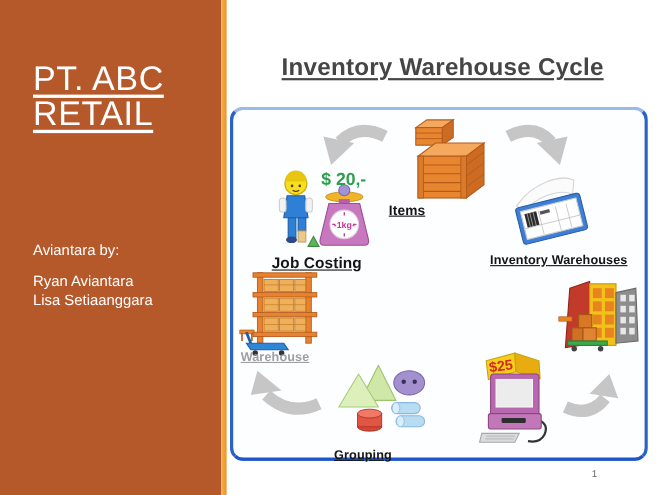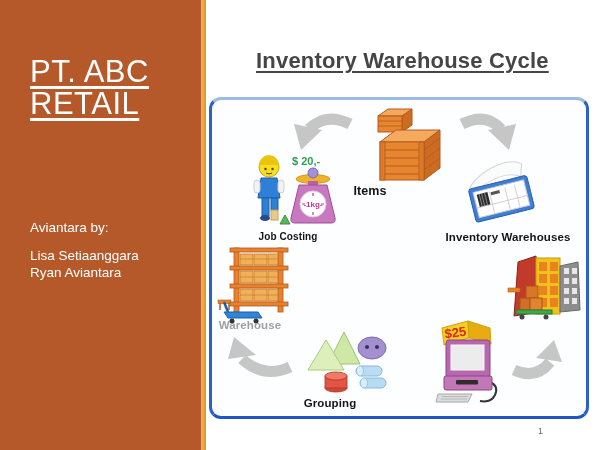--- a/index.html
+++ b/index.html
@@ -17,40 +17,40 @@
   .title-line{display:block;color:#ffffff;font-size:31px;line-height:32px;
     text-decoration:underline;text-underline-offset:4px;font-weight:400;letter-spacing:.5px;}
   .presented-by{position:absolute;left:30px;top:220px;color:#ffffff;font-size:13.5px;}
   .presenters{position:absolute;left:30px;top:247px;color:#ffffff;font-size:13.5px;line-height:17px;}
   .slide-title{position:absolute;left:232px;top:48px;color:var(--title-gray);
     font-size:22px;font-weight:bold;text-decoration:underline;text-underline-offset:3px;letter-spacing:.2px;margin-left:24px;}
   .diagram{position:absolute;left:209px;top:97px;width:380px;height:322px;background:#fdfeff;
     border:3px solid var(--box-blue);border-top-color:#9db9e6;border-bottom-color:#1f55c8;border-radius:12px;}
   .diagram *{position:absolute;}
   .node-label{font-size:11.5px;font-weight:bold;color:var(--label-dark);text-align:center;
-    white-space:nowrap;letter-spacing:.1px;}
+    white-space:nowrap;letter-spacing:.1px;text-decoration:underline;}
   .node-label.gray{color:var(--label-gray);}
-  .price-note{font-size:11px;font-weight:bold;color:var(--price-green);white-space:nowrap;}
+  .price-note{font-size:16px;font-weight:bold;color:var(--price-green);white-space:nowrap;}
   .page-number{position:absolute;left:538px;top:426px;font-size:9px;color:#6a6a6a;}
   svg{overflow:visible;}
 </style>
 </head>
 <body>
 
 <div class="slide">
 
   <div class="sidebar">
     <div class="company-title">
       <span class="title-line">PT. ABC</span>
       <span class="title-line">RETAIL</span>
     </div>
     <div class="presented-by">Aviantara by:</div>
     <div class="presenters">
+      <div>Ryan Aviantara</div>
       <div>Lisa Setiaanggara</div>
-      <div>Ryan Aviantara</div>
     </div>
   </div>
 
   <div class="accent-line"></div>
 
   <h1 class="slide-title">Inventory Warehouse Cycle</h1>
 
   <div class="diagram">
 
     <svg style="left:76px;top:10px" width="66" height="52" viewBox="0 0 66 52">
@@ -101,21 +101,21 @@
       <path d="M15,26 h16 l3,20 h-22 z" fill="#2e7fd6" stroke="#1c5fa8"></path>
       <rect x="8" y="28" width="6" height="13" rx="3" fill="#f2f2f2" stroke="#cfcfcf"></rect>
       <rect x="32" y="28" width="6" height="13" rx="3" fill="#f2f2f2" stroke="#cfcfcf"></rect>
       <rect x="16" y="46" width="7" height="18" fill="#2e7fd6" stroke="#1c5fa8"></rect>
       <ellipse cx="19" cy="66" rx="5" ry="3" fill="#2a4a8a"></ellipse>
       <rect x="25" y="46" width="7" height="12" fill="#2e7fd6" stroke="#1c5fa8"></rect>
       <rect x="25" y="58" width="7" height="10" fill="#e9c98c" stroke="#c9a25c"></rect>
       <path d="M34,72 l5,-9 5,9 z" fill="#58b858" stroke="#3d8c3d"></path>
     </svg>
     <div class="price-note" style="left:80px;top:55px">$ 20,-</div>
-    <div class="node-label" style="left:28px;top:131px;width:96px;font-size:10px">Job Costing</div>
+    <div class="node-label" style="left:28px;top:131px;width:96px;font-size:14px">Job Costing</div>
 
     <svg style="left:250px;top:58px" width="76" height="70" viewBox="0 0 76 70">
       <g transform="rotate(-14 38 35)">
         <path d="M10,22 C30,4 58,4 66,12 L62,24 C52,16 28,18 14,30 Z" fill="#fbfbfb" stroke="#d5d5d5"></path>
         <rect x="8" y="24" width="60" height="34" rx="3" fill="#3d7fd6" stroke="#2a5fa8"></rect>
         <rect x="12" y="28" width="52" height="26" fill="#ffffff" stroke="#cccccc"></rect>
         <rect x="15" y="31" width="11" height="13" fill="#2b2b2b"></rect>
         <path d="M17.5,31 v13 M20,31 v13 M23,31 v13" stroke="#bbbbbb" stroke-width="0.6"></path>
         <rect x="29" y="32" width="9" height="3" fill="#555555"></rect>
         <path d="M28,31 v22 M44,31 v22 M54,31 v22 M12,44 h52" stroke="#c8c8c8" stroke-width="0.8"></path>
@@ -193,21 +193,21 @@
       <circle cx="63" cy="21" r="2" fill="#3a3060"></circle>
         <circle cx="73" cy="21" r="2" fill="#3a3060"></circle>
       <ellipse cx="32" cy="62" rx="11" ry="4" fill="#d04838" stroke="#b03226" stroke-width="0.8"></ellipse>
       <rect x="21" y="50" width="22" height="12" fill="#e05543" stroke="#b03226" stroke-width="0.8"></rect>
       <ellipse cx="32" cy="50" rx="11" ry="4" fill="#f07a66" stroke="#b03226" stroke-width="0.8"></ellipse>
       <rect x="52" y="40" width="26" height="10" rx="5" fill="#b8dcf2" stroke="#88b8dc"></rect>
       <ellipse cx="56" cy="45" rx="3.5" ry="5" fill="#d8eefa" stroke="#88b8dc" stroke-width="0.7"></ellipse>
       <rect x="56" y="52" width="26" height="10" rx="5" fill="#b8dcf2" stroke="#88b8dc"></rect>
       <ellipse cx="60" cy="57" rx="3.5" ry="5" fill="#d8eefa" stroke="#88b8dc" stroke-width="0.7"></ellipse>
     </svg>
-    <div class="node-label" style="left:70px;top:297px;width:96px">Grouping</div>
+    <div class="node-label" style="left:70px;top:308px;width:96px">Grouping</div>
 
     <svg style="left:224px;top:218px" width="64" height="86" viewBox="0 0 64 86">
       <path d="M54,64 q9,4 5,13 q-4,8 -15,6" fill="none" stroke="#333333" stroke-width="2"></path>
       <polygon points="6,10 32,3 33,20 8,27" fill="#f5ce1e" stroke="#c9a410"></polygon>
       <polygon points="32,3 54,10 55,26 33,20" fill="#e8ab10" stroke="#c9a410"></polygon>
       <text x="20" y="19" transform="rotate(-8 20 19)" font-size="13" font-weight="bold" fill="#d42b1e" text-anchor="middle">$25</text>
       <rect x="10" y="22" width="44" height="38" rx="3" fill="#b868ae" stroke="#8e4486"></rect>
       <rect x="15" y="27" width="33" height="25" fill="#ececec" stroke="#f8f8f8"></rect>
       <rect x="8" y="58" width="48" height="14" rx="2" fill="#c278b8" stroke="#8e4486"></rect>
       <rect x="20" y="62" width="22" height="4.5" rx="1" fill="#2e2e2e"></rect>

